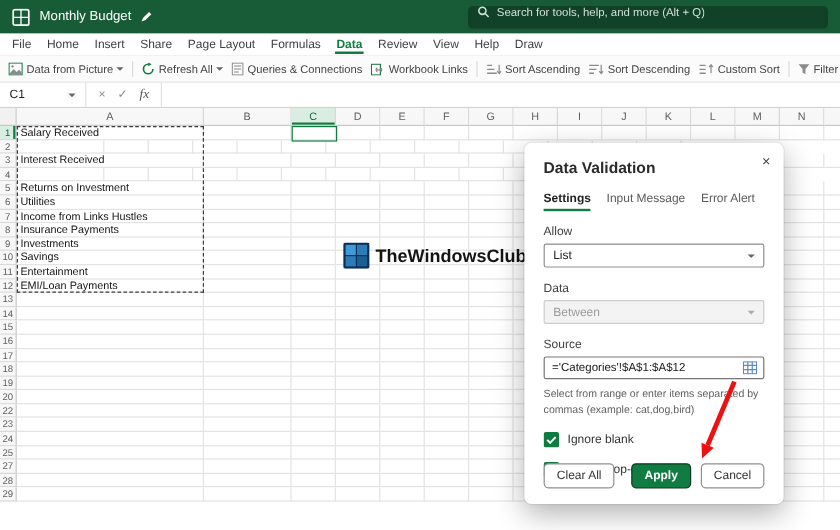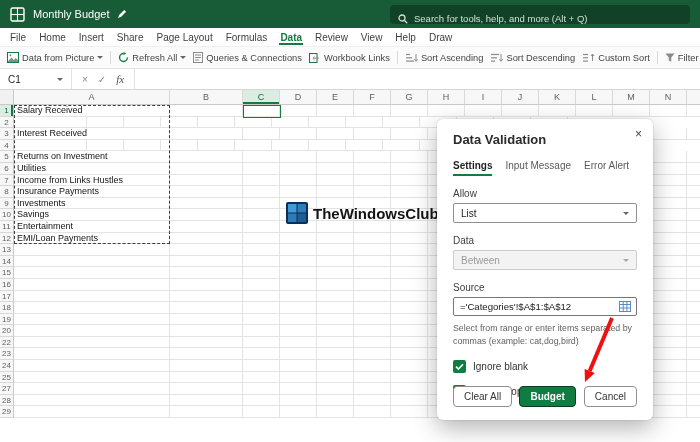--- a/index.html
+++ b/index.html
@@ -9,21 +9,21 @@
   }
   *{margin:0;padding:0;box-sizing:border-box;font-family:"Liberation Sans",sans-serif;}
   html,body{width:700px;height:442px;overflow:hidden;background:#fff;}
   .app{position:relative;width:700px;height:442px;overflow:hidden;background:#fff;}
 
   
   .titlebar{position:absolute;top:0;left:0;width:700px;height:28px;background:var(--titlebar-green);
     display:flex;align-items:center;padding:0 10px;gap:8px;color:#fff;}
   .doc-title{font-size:11px;color:#fff;white-space:nowrap;}
   .searchbox{margin-left:auto;width:300px;height:19px;background:rgba(0,0,0,0.28);border-radius:4px;
-    display:flex;align-items:flex-end;gap:6px;padding:0 8px;}
+    display:flex;align-items:flex-start;gap:6px;padding:0 8px;}
   .searchbox span{font-size:9.5px;color:#cfe0d6;white-space:nowrap;overflow:hidden;}
 
   
   .menubar{position:absolute;top:28px;left:0;width:700px;height:19px;background:#fff;
     display:flex;align-items:center;gap:11px;padding:0 9px;border-bottom:1px solid #efefef;}
   .mitem{font-size:10px;color:#3f3f3f;white-space:nowrap;padding:3px 1px 2px;cursor:default;}
   .mitem.active{color:var(--accent);font-weight:bold;box-shadow:inset 0 -2px 0 var(--accent);}
 
   
   .ribbon{position:absolute;top:47px;left:0;width:700px;height:22px;background:#fbfbfb;
@@ -777,21 +777,21 @@
     <div class="chk">
       <svg width="13" height="13" viewBox="0 0 13 13">
         <rect width="13" height="13" rx="2" fill="#107C41"></rect>
         <path d="M3 6.6 L5.4 9 L10 4.2" stroke="#fff" stroke-width="1.6" fill="none"></path>
       </svg>
       <span>In-cell drop-down</span>
     </div>
 
     <div class="dlg-buttons">
       <button class="btn">Clear All</button>
-      <button class="btn primary">Budget</button>
+      <button class="btn primary">Apply</button>
       <button class="btn">Cancel</button>
     </div>
   </div>
 
   <svg class="red-arrow" width="50" height="78" viewBox="0 0 50 78">
     <line x1="42" y1="6" x2="19.7" y2="59" stroke="#EE1111" stroke-width="4"></line>
     <polygon points="15,70 24.8,61.1 14.6,56.9" fill="#EE1111"></polygon>
   </svg>
 
 </div>

